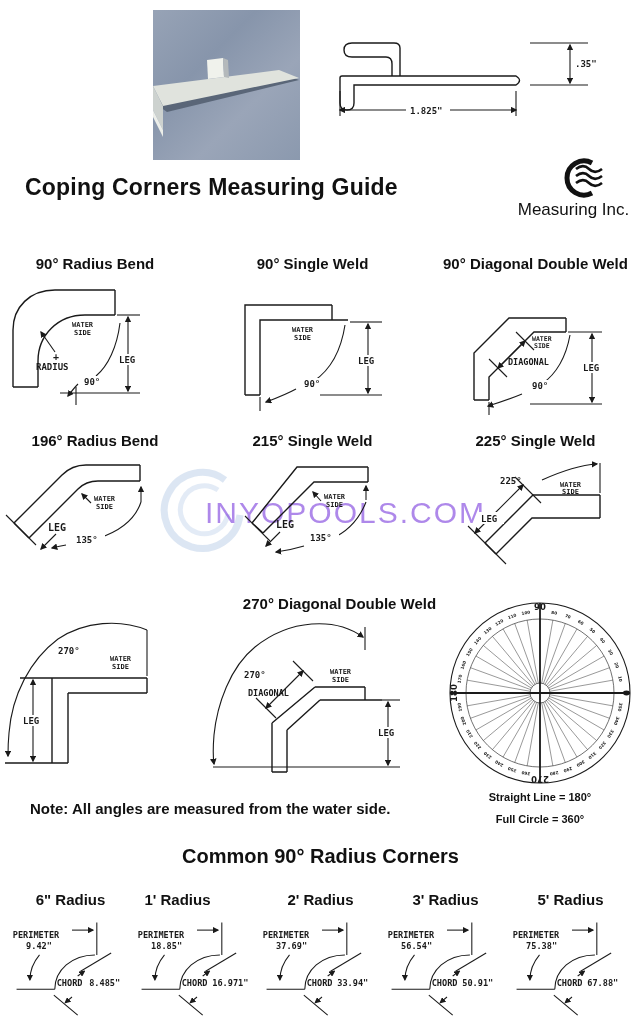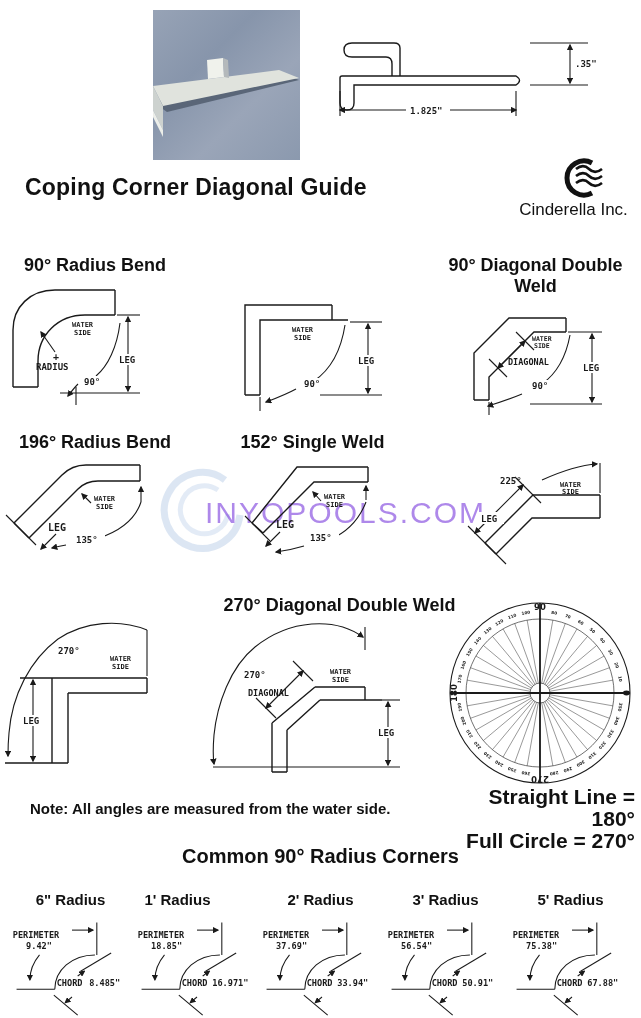--- a/index.html
+++ b/index.html
@@ -5,31 +5,31 @@
   html,body{margin:0;padding:0;background:#888;}
   #page{position:relative;width:641px;height:1018px;background:#ffffff;margin:0 auto;
         font-family:"Liberation Sans",sans-serif;color:#111;overflow:hidden;}
   .abs{position:absolute;}
   
   #photo{left:153px;top:10px;width:147px;height:150px;
          background:linear-gradient(135deg,#97a3b6 0%,#8795ab 35%,#9aa5b8 65%,#8b99ae 100%);}
   #main-title{left:25px;top:174px;font-size:23px;font-weight:bold;letter-spacing:.2px;}
   #brand-text{left:506px;top:200px;width:135px;text-align:center;font-size:17px;}
   
-  .cell-title{position:absolute;font-size:18px;font-weight:bold;text-align:center;margin:0;}
+  .cell-title{position:absolute;font-size:15px;font-weight:bold;text-align:center;margin:0;}
   svg{position:absolute;overflow:visible;}
   svg text{font-family:"DejaVu Sans Mono",monospace;font-weight:bold;fill:#1a1a1a;}
   .t6{font-size:6.5px;}.t7{font-size:7px;}.t8{font-size:8.5px;}.t9{font-size:9px;}.t10{font-size:10px;}
   .s{stroke:#1a1a1a;stroke-width:1.1;fill:none;}
   .s2{stroke:#1a1a1a;stroke-width:1.4;fill:none;}
   .wbg{fill:#ffffff;}
   .pmin{font:bold 4.2px "DejaVu Sans",sans-serif;}
   .pmaj{font:bold 8.5px "DejaVu Sans",sans-serif;}
   #note{left:22px;top:800px;font-size:15px;font-weight:bold;margin-left:8px;}
-  #prot-caption{left:445px;top:786px;width:190px;text-align:right;font-size:21px;font-weight:bold;line-height:22px;}
+  #prot-caption{left:445px;top:786px;width:190px;text-align:center;font-size:11px;font-weight:bold;line-height:22px;}
   #common-heading{left:0;top:845px;width:641px;text-align:center;font-size:20px;font-weight:bold;}
   .rc-title{position:absolute;width:125px;text-align:center;font-size:15px;font-weight:bold;}
   #watermark-text{left:205px;top:496px;font-size:30px;font-weight:normal;letter-spacing:2px;
                   color:#6d28d9;opacity:.55;z-index:0;}
 </style>
 </head>
 <body>
 
 <div id="page">
 
@@ -59,36 +59,37 @@
     <line class="s" x1="200" y1="49" x2="258" y2="49"></line>
     <line class="s" x1="240" y1="9" x2="240" y2="47" marker-start="url(#ah)" marker-end="url(#ah)"></line>
     <text class="t9" x="245" y="31">.35"</text>
     <line class="s" x1="10" y1="55" x2="10" y2="80"></line>
     <line class="s" x1="186" y1="55" x2="186" y2="80"></line>
     <line class="s" x1="10" y1="74" x2="186" y2="74" marker-start="url(#ah)" marker-end="url(#ah)"></line>
     <rect class="wbg" x="76" y="68" width="44" height="12"></rect>
     <text class="t9" x="80" y="78">1.825"</text>
   </svg>
 
-  <div id="main-title" class="abs">Coping Corner Diagonal Guide</div>
+  <div id="main-title" class="abs">Coping Corners Measuring Guide</div>
   <svg width="48" height="46" style="left:556px;top:155px;" viewBox="0 0 48 46">
     <path d="M36,8 A17,17 0 1 0 36,38" stroke="#111" stroke-width="5" fill="none"></path>
     <path d="M20,14 c5,-4 9,-4 13,0 c4,4 8,4 13,0" stroke="#111" stroke-width="2.6" fill="none"></path>
     <path d="M20,21 c5,-4 9,-4 13,0 c4,4 8,4 13,0" stroke="#111" stroke-width="2.6" fill="none"></path>
     <path d="M20,28 c5,-4 9,-4 13,0 c4,4 8,4 13,0" stroke="#111" stroke-width="2.6" fill="none"></path>
   </svg>
-  <div id="brand-text" class="abs">Cinderella Inc.</div>
+  <div id="brand-text" class="abs">Measuring Inc.</div>
 
   <svg width="95" height="95" style="left:150px;top:460px;z-index:0;">
     <path d="M75,20 A38,38 0 1 0 90,55" stroke="#b9cde8" stroke-width="7" fill="none" opacity=".5"></path>
     <path d="M68,30 A24,24 0 1 0 78,54" stroke="#c8d8ee" stroke-width="5" fill="none" opacity=".5"></path>
   </svg>
   <div id="watermark-text" class="abs">INYOPOOLS.COM</div>
 
   <h3 class="cell-title" style="left:0;top:255px;width:190px;">90° Radius Bend</h3>
+  <h3 class="cell-title" style="left:220px;top:255px;width:185px;">90° Single Weld</h3>
   <h3 class="cell-title" style="left:430px;top:255px;width:211px;">90° Diagonal Double Weld</h3>
 
   <svg width="215" height="145" style="left:0;top:275px;" viewBox="0 0 215 145">
     <path class="s2" d="M13,112 L13,55 C13,32 30,15 55,15 L115,15 M115,15 L115,40 M115,40 L85,40 C58,40 38,60 38,86 L38,112 M13,112 L38,112"></path>
     <text class="t7" x="72" y="52">WATER</text>
     <text class="t7" x="74" y="60">SIDE</text>
     <text class="t10" x="53" y="85">+</text>
     <line class="s" x1="55" y1="77" x2="41" y2="57" marker-end="url(#ah)"></line>
     <text class="t9" x="36" y="95">RADIUS</text>
     <path class="s" d="M120,48 C117,72 108,91 96,101"></path>
@@ -133,21 +134,22 @@
     <text class="t9" x="102" y="114">90°</text>
     <line class="s" x1="59" y1="127" x2="59" y2="140"></line>
     <line class="s" x1="138" y1="57" x2="172" y2="57"></line>
     <line class="s" x1="100" y1="129" x2="172" y2="129"></line>
     <line class="s" x1="162" y1="59" x2="162" y2="127" marker-start="url(#ah)" marker-end="url(#ah)"></line>
     <rect class="wbg" x="151" y="87" width="23" height="11"></rect>
     <text class="t9" x="153" y="96">LEG</text>
   </svg>
 
   <h3 class="cell-title" style="left:0;top:432px;width:190px;">196° Radius Bend</h3>
-  <h3 class="cell-title" style="left:220px;top:432px;width:185px;">152° Single Weld</h3>
+  <h3 class="cell-title" style="left:220px;top:432px;width:185px;">215° Single Weld</h3>
+  <h3 class="cell-title" style="left:430px;top:432px;width:211px;">225° Single Weld</h3>
 
   <svg width="215" height="145" style="left:0;top:450px;" viewBox="0 0 215 145">
     <path class="s2" d="M14,73 L62,25 Q72,15 86,15 L140,15 M140,15 L140,31 M140,31 L98,31 Q86,31 78,39 L29,88 M14,73 L29,88"></path>
     <line class="s" x1="6" y1="65" x2="36" y2="95"></line>
     <text class="t7" x="94" y="51">WATER</text>
     <text class="t7" x="96" y="59">SIDE</text>
     <line class="s" x1="91" y1="53" x2="82" y2="44" marker-end="url(#ah)"></line>
     <text class="t10" x="48" y="81">LEG</text>
     <line class="s" x1="56" y1="84" x2="41" y2="99" marker-end="url(#ah)"></line>
     <line class="s" x1="141" y1="52" x2="141" y2="37" marker-end="url(#ah)"></line>
@@ -296,21 +298,21 @@
         <line x1="104.39692620785908" y1="101.4202014332567" x2="164.53725393815722" y2="123.30949060609947" stroke="#444" stroke-width="0.55"></line>
         <text transform="translate(170.17540966287268,125.36161146605349) rotate(-250)" text-anchor="middle" class="pmin">340</text>
         <line x1="104.84807753012208" y1="99.73648177666931" x2="167.87577372290338" y2="110.84996514735292" stroke="#444" stroke-width="0.55"></line>
         <text transform="translate(173.78462024097664,111.8918542133545) rotate(-260)" text-anchor="middle" class="pmin">350</text>
       </g>
     <line x1="5" y1="98" x2="185" y2="98" stroke="#1a1a1a" stroke-width="1.8"></line>
     <line x1="95" y1="8" x2="95" y2="188" stroke="#1a1a1a" stroke-width="1.8"></line>
   </svg>
   <div id="prot-caption" class="abs">
     <div>Straight Line = 180°</div>
-    <div>Full Circle = 270°</div>
+    <div>Full Circle = 360°</div>
   </div>
 
   <div id="note" class="abs">Note:  All angles are measured from the water side.</div>
 
   <div id="common-heading" class="abs">Common 90° Radius Corners</div>
 
   <div class="rc-title" style="left:8px;top:891px;">6" Radius</div>
   <div class="rc-title" style="left:115px;top:891px;">1' Radius</div>
   <div class="rc-title" style="left:258px;top:891px;">2' Radius</div>
   <div class="rc-title" style="left:383px;top:891px;">3' Radius</div>

